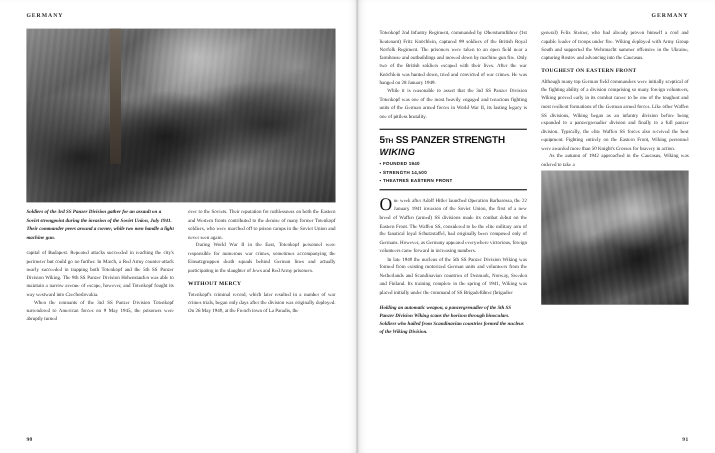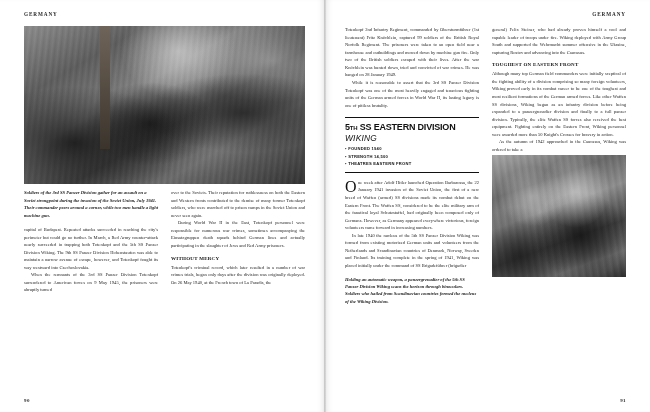--- a/index.html
+++ b/index.html
@@ -150,21 +150,21 @@
     line-height: 1.05;
     margin: 0;
   }
   .infobox-title .sm {
     font-size: 6px;
     vertical-align: baseline;
   }
   .infobox-sub {
     font-family: "Liberation Sans", sans-serif;
     font-style: italic;
-    font-weight: normal;
+    font-weight: bold;
     font-size: 8.4px;
     letter-spacing: 0.2px;
     color: #111;
     margin: 1px 0 3px 0;
     line-height: 1.05;
   }
   .infobox-list { list-style: none; margin: 0; padding: 0; }
   .infobox-list li {
     font-family: "Liberation Sans", sans-serif;
     font-size: 4.1px;
@@ -245,21 +245,21 @@
     <div class="running-head right">GERMANY</div>
 
     <div class="cols2">
 
       <div class="col">
         <p class="body-p">Totenkopf 2nd Infantry Regiment, commanded by Obersturmführer (1st lieutenant) Fritz Knöchlein, captured 99 soldiers of the British Royal Norfolk Regiment. The prisoners were taken to an open field near a farmhouse and outbuildings and mowed down by machine gun fire. Only two of the British soldiers escaped with their lives. After the war Knöchlein was hunted down, tried and convicted of war crimes. He was hanged on 28 January 1949.</p>
         <p class="body-p">While it is reasonable to assert that the 3rd SS Panzer Division Totenkopf was one of the most heavily engaged and tenacious fighting units of the German armed forces in World War II, its lasting legacy is one of pitiless brutality.</p>
 
         <div class="infobox">
           <p class="infobox-title">
-            <span>5</span><span class="sm">TH</span><span> SS EASTERN DIVISION</span>
+            <span>5</span><span class="sm">TH</span><span> SS PANZER STRENGTH</span>
           </p>
           <p class="infobox-sub">WIKING</p>
           <ul class="infobox-list">
             <li><span class="bullet">•</span><span>FOUNDED 1940</span></li>
             <li><span class="bullet">•</span><span>STRENGTH 14,500</span></li>
             <li><span class="bullet">•</span><span>THEATRES EASTERN FRONT</span></li>
           </ul>
         </div>
 
         <p class="dropcap-p">

